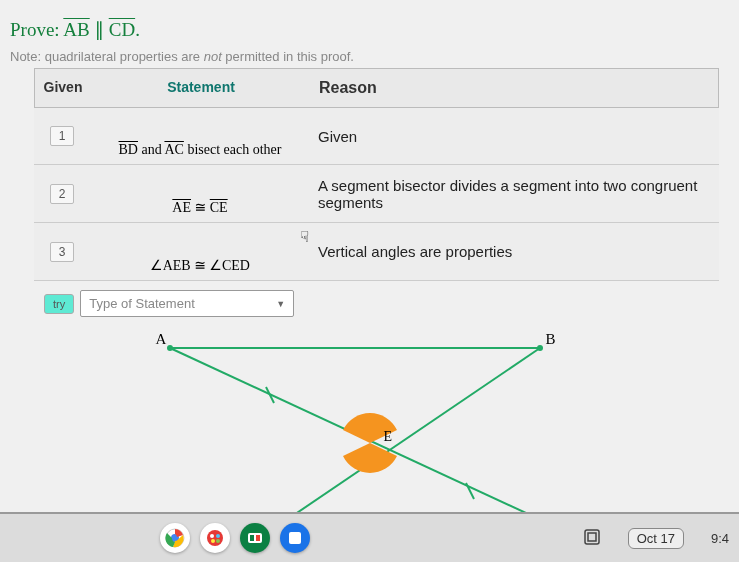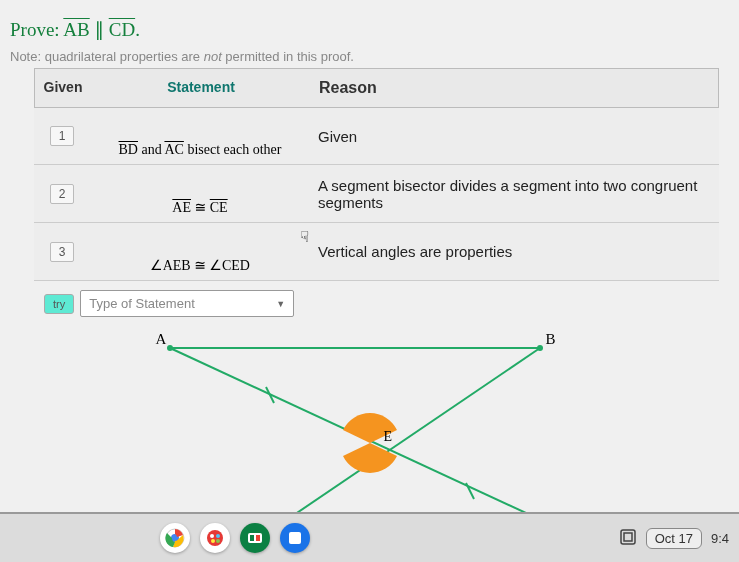--- a/index.html
+++ b/index.html
@@ -134,21 +134,21 @@
     padding: 0 10px;
   }
   .tb-icons { display:flex; gap:10px; margin-left: 150px;}
   .tb-circle {
     width: 30px; height:30px; border-radius:50%;
     display:flex; align-items:center; justify-content:center;
     font-size:15px;
     box-shadow: 0 1px 3px rgba(0,0,0,0.3);
   }
   .chrome { background: #fff; }
-  .tb-right { margin-left:auto; display:flex; align-items:center; gap:9px; font-family: Arial, sans-serif; font-size:13px; color:#333;}
+  .tb-right { margin-left:auto; display:flex; align-items:center; gap:27px; font-family: Arial, sans-serif; font-size:13px; color:#333;}
   .pill { border:1px solid #888; border-radius:6px; padding:2px 8px; background:#eee;}
 </style>
 </head>
 <body>
 
 <div class="page">
   <div class="prove-line">
     <span>Prove:</span>
     <span class="overline">AB</span>
     <span>∥</span>

